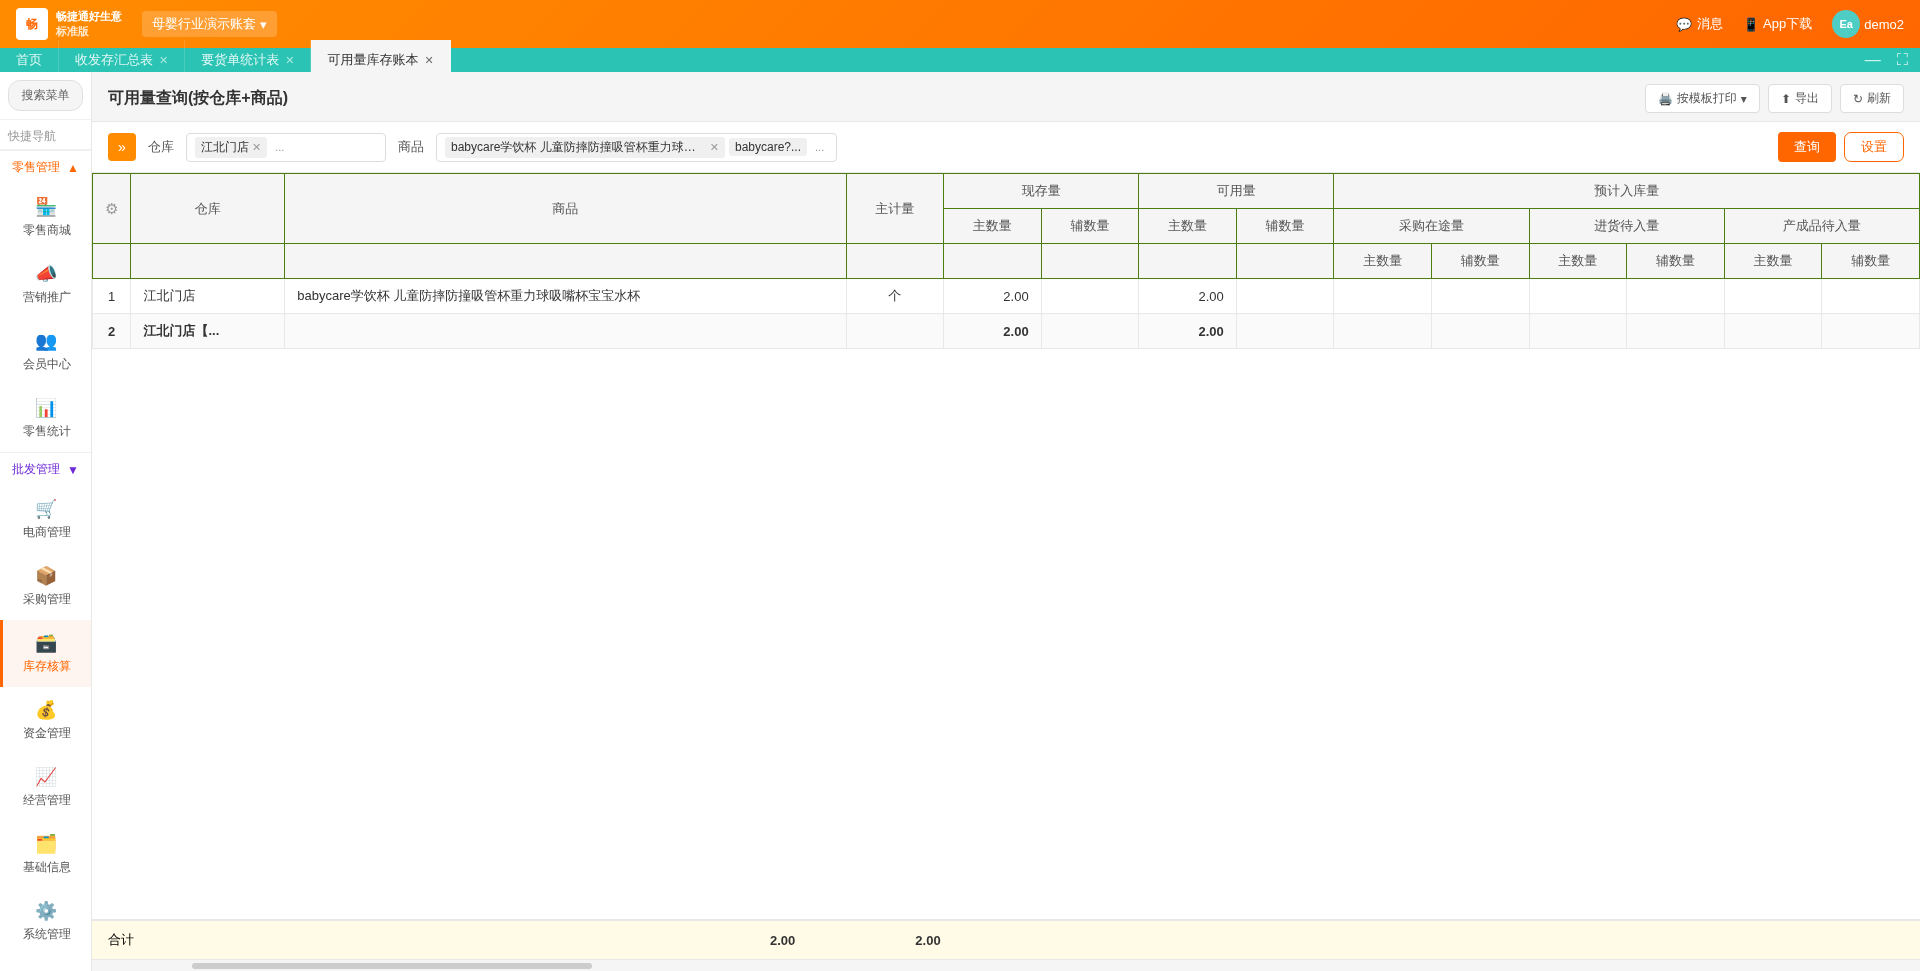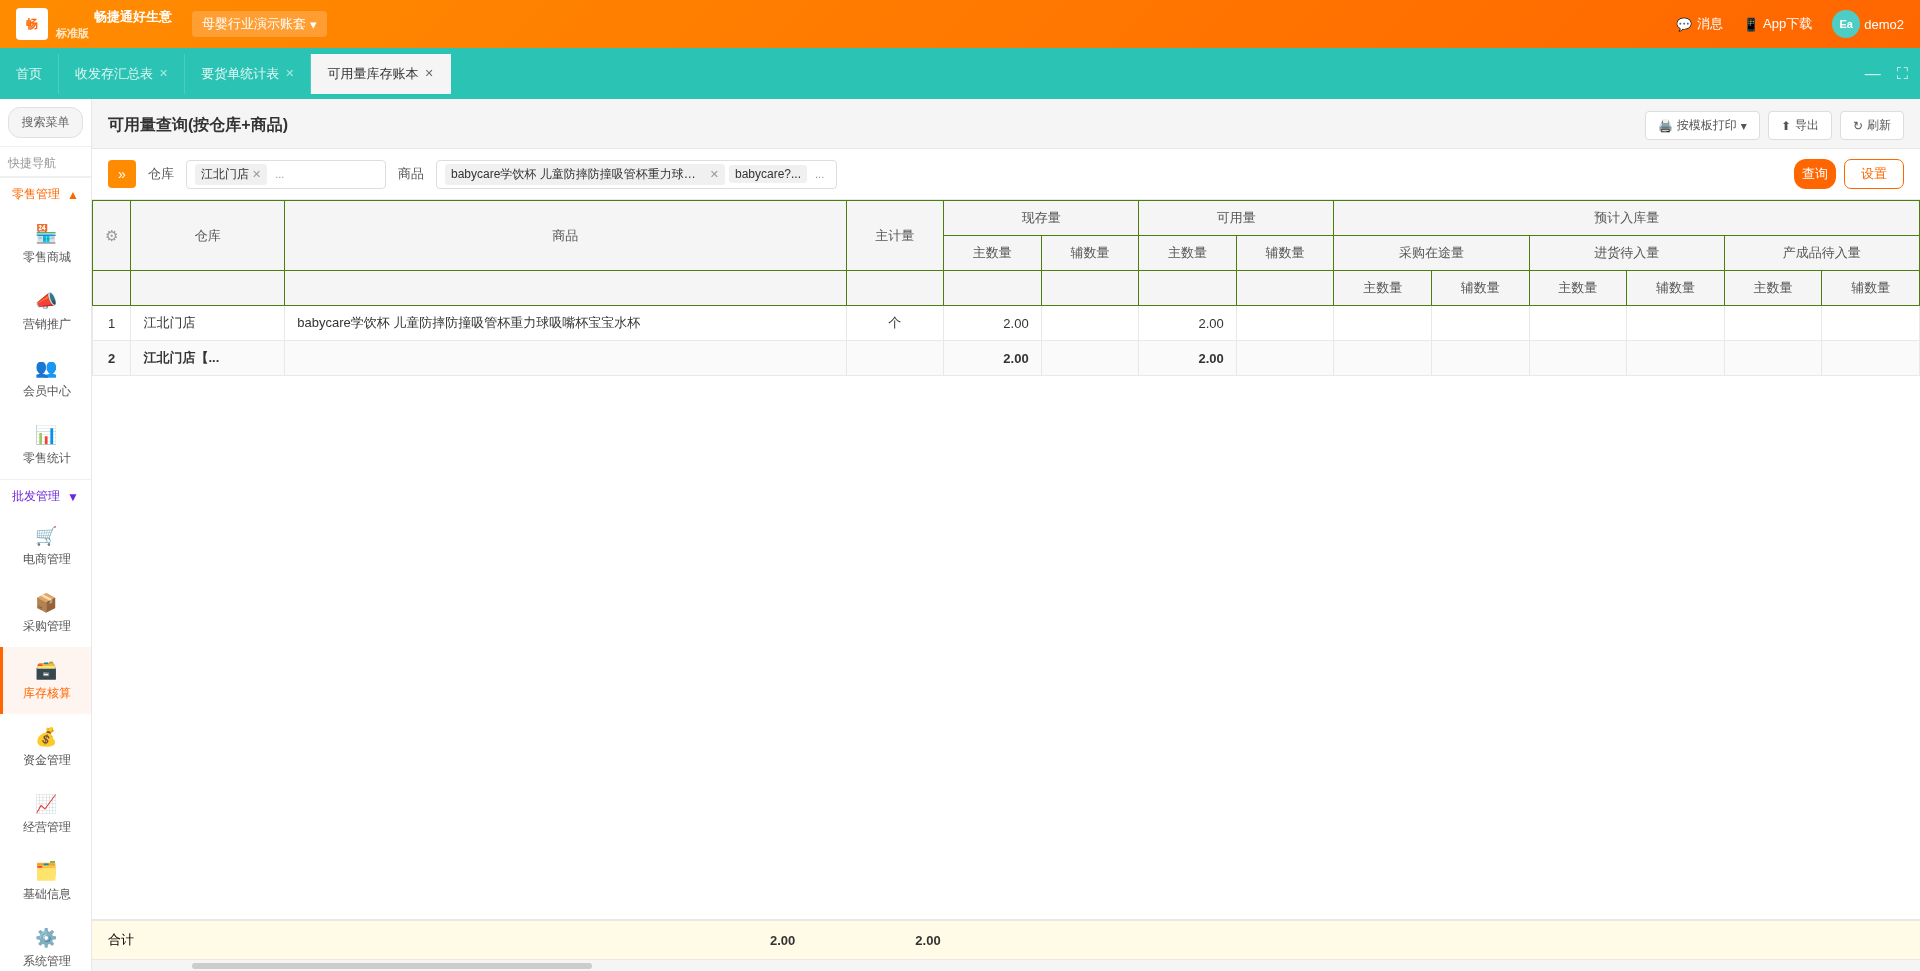--- a/index.html
+++ b/index.html
@@ -65,21 +65,21 @@
       align-items: center;
       gap: 4px;
       background: rgba(255,255,255,0.2);
       padding: 4px 10px;
       border-radius: 4px;
       cursor: pointer;
     }
 
     
     .tab-bar {
-      height: 51px;
+      height: 24px;
       background: #2bc4b4;
       display: flex;
       align-items: center;
       padding: 0 0 0 0;
       flex-shrink: 0;
     }
     .tab {
       height: 40px;
       display: flex;
       align-items: center;
@@ -274,25 +274,25 @@
       gap: 3px;
     }
     .filter-tag-close { cursor: pointer; color: #999; font-size: 11px; }
     .filter-more { color: #999; font-size: 11px; cursor: pointer; padding: 2px 4px; }
     .filter-actions {
       margin-left: auto;
       display: flex;
       gap: 8px;
     }
     .btn-query {
-      padding: 5px 8px;
+      padding: 5px 16px;
       background: #ff6600;
       color: white;
       border: none;
-      border-radius: 12px;
+      border-radius: 4px;
       font-size: 13px;
       cursor: pointer;
     }
     .btn-settings {
       padding: 5px 16px;
       background: white;
       color: #ff6600;
       border: 1px solid #ff6600;
       border-radius: 7px;
       font-size: 13px;
@@ -350,21 +350,21 @@
   </style>
 </head>
 <body>
 
 <div class="top-bar">
   <div class="top-bar-logo">
     <div class="logo-icon">
       <span>畅</span>
     </div>
     <div>
-      <div style="font-size:13px;font-weight:bold;margin-left:38px;">畅捷通好生意</div>
+      <div style="font-size:11px;font-weight:bold;">畅捷通好生意</div>
       <div style="font-size:11px;opacity:0.8;">标准版</div>
     </div>
   </div>
   <div class="industry-selector" style="margin-left:20px;">
     <span>母婴行业演示账套</span>
     <span>▾</span>
   </div>
   <div class="top-bar-right">
     <div class="top-bar-right-item">
       <span>💬</span>

